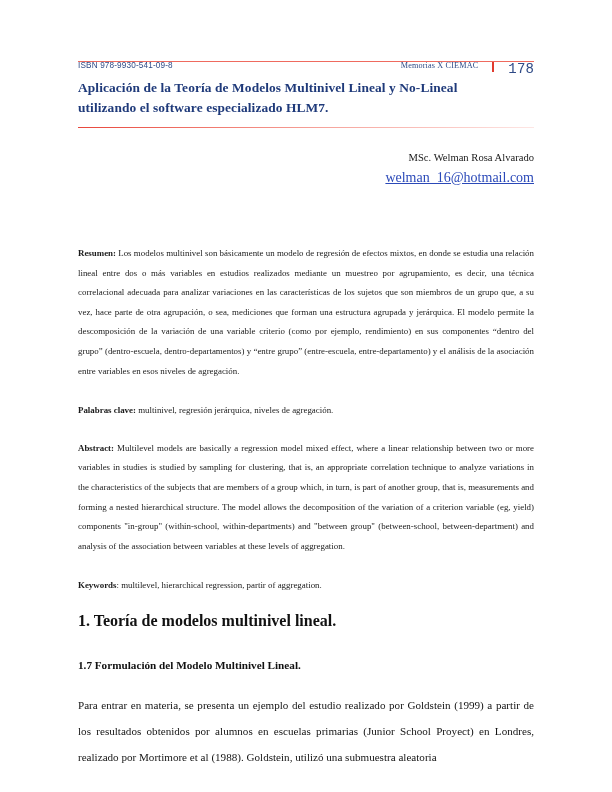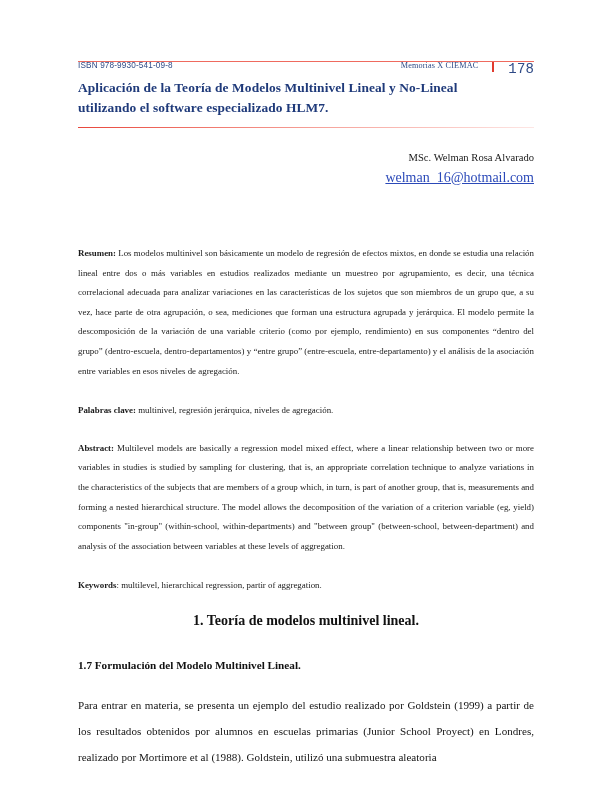--- a/index.html
+++ b/index.html
@@ -123,25 +123,24 @@
     text-justify: inter-word;
     color: #1a1a1a;
   }
   p.para.tight { margin-bottom: 10px; }
   .lead { font-weight: bold; }
 
   .spacer-sm { height: 8px; }
 
   h2.section {
     margin: 16px 0 0 0;
-    font-size: 14px;
+    font-size: 16px;
     font-weight: bold;
     line-height: 18px;
     color: #111111;
-    text-align: center;
   }
   h3.subsection {
     margin: 26px 0 0 0;
     font-size: 11.2px;
     font-weight: bold;
     line-height: 18px;
     color: #111111;
   }
   p.bodytext {
     margin: 18px 0 0 0;

